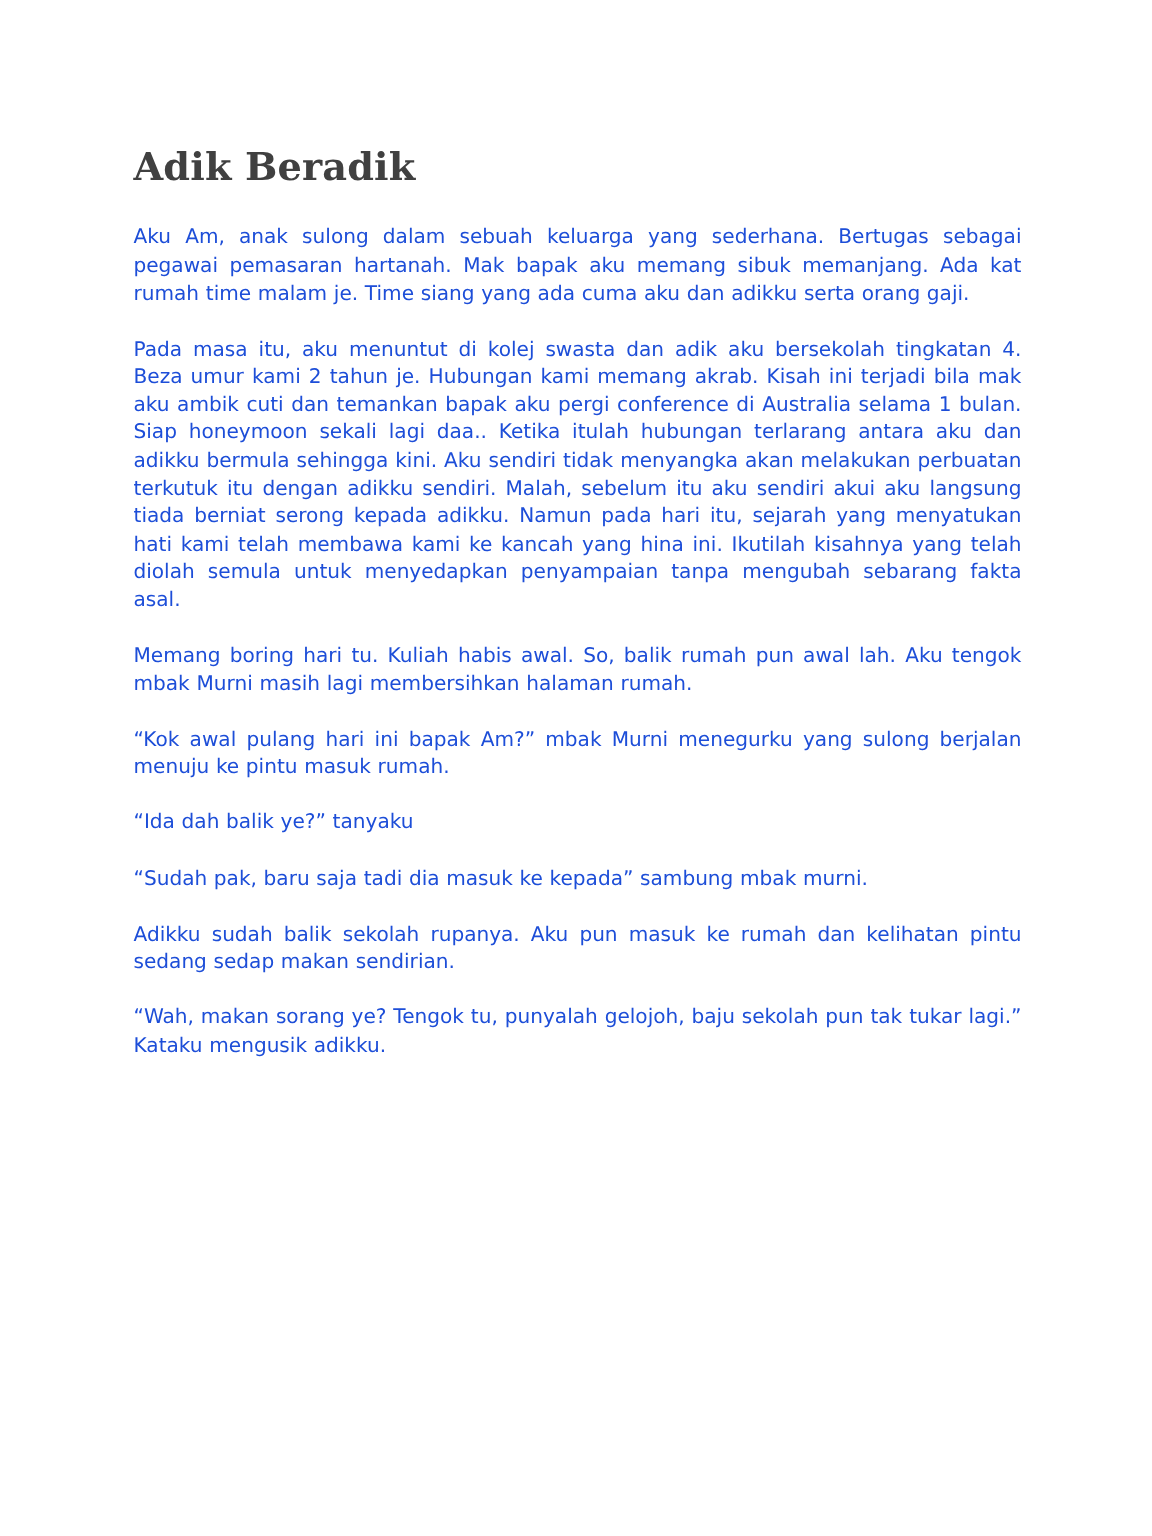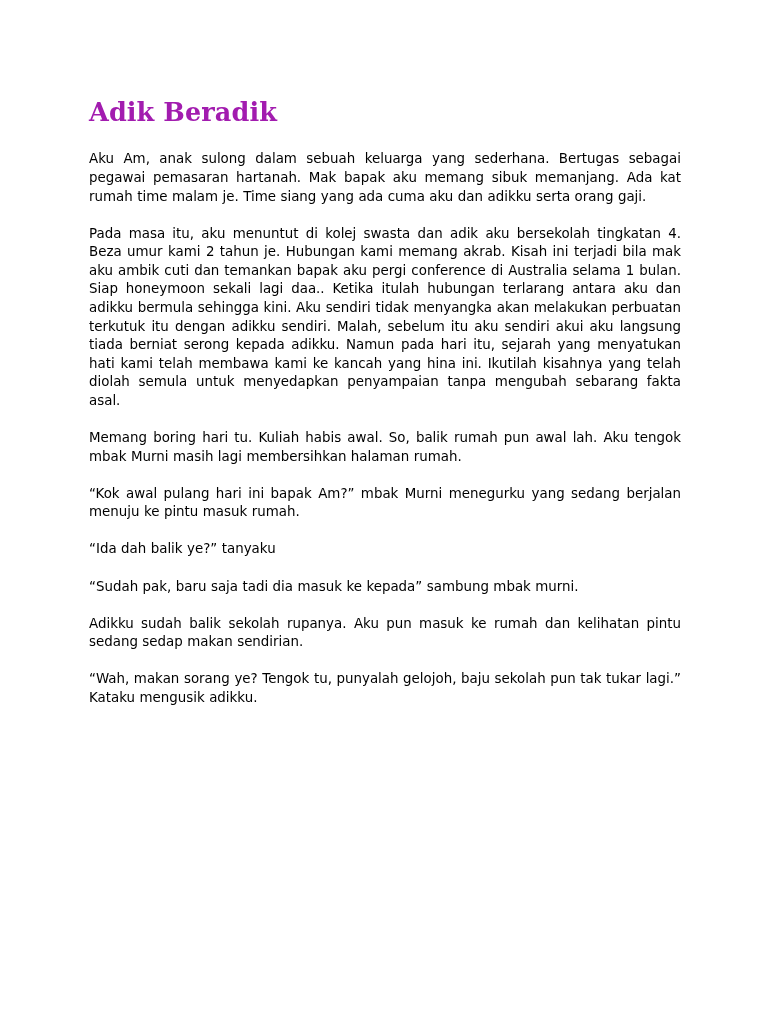--- a/index.html
+++ b/index.html
@@ -28,47 +28,47 @@
     left: 89px;
     top: 98px;
     width: 592px;
   }
   .doc-title {
     font-family: "DejaVu Serif", serif;
     font-weight: bold;
     font-size: 25.5px;
     line-height: 1.15;
     letter-spacing: 0.1px;
-    color: #a21caf;
+    color: #404040;
     margin: 0 0 23px 0;
     text-align: left;
   }
   .para {
     font-size: 13.4px;
     line-height: 18.6px;
     text-align: justify;
     text-justify: inter-word;
     margin: 0 0 18.5px 0;
-    color: #000000;
+    color: #1d4ed8;
     word-spacing: 0.2px;
   }
   .para:last-child {
     margin-bottom: 16px;
   }
 </style>
 </head>
 <body>
 
 <div class="page">
   <div class="content">
     <h1 class="doc-title">Adik Beradik</h1>
     <div id="paragraph-container">
         <p class="para">Aku Am, anak sulong dalam sebuah keluarga yang sederhana. Bertugas sebagai pegawai pemasaran hartanah. Mak bapak aku memang sibuk memanjang. Ada kat rumah time malam je. Time siang yang ada cuma aku dan adikku serta orang gaji.</p>
         <p class="para">Pada masa itu, aku menuntut di kolej swasta dan adik aku bersekolah tingkatan 4. Beza umur kami 2 tahun je. Hubungan kami memang akrab. Kisah ini terjadi bila mak aku ambik cuti dan temankan bapak aku pergi conference di Australia selama 1 bulan. Siap honeymoon sekali lagi daa.. Ketika itulah hubungan terlarang antara aku dan adikku bermula sehingga kini. Aku sendiri tidak menyangka akan melakukan perbuatan terkutuk itu dengan adikku sendiri. Malah, sebelum itu aku sendiri akui aku langsung tiada berniat serong kepada adikku. Namun pada hari itu, sejarah yang menyatukan hati kami telah membawa kami ke kancah yang hina ini. Ikutilah kisahnya yang telah diolah semula untuk menyedapkan penyampaian tanpa mengubah sebarang fakta asal.</p>
         <p class="para">Memang boring hari tu. Kuliah habis awal. So, balik rumah pun awal lah. Aku tengok mbak Murni masih lagi membersihkan halaman rumah.</p>
-        <p class="para">“Kok awal pulang hari ini bapak Am?” mbak Murni menegurku yang sedang berjalan menuju ke pintu masuk rumah.</p>
+        <p class="para">“Kok awal pulang hari ini bapak Am?” mbak Murni menegurku yang sulong berjalan menuju ke pintu masuk rumah.</p>
         <p class="para">“Ida dah balik ye?” tanyaku</p>
         <p class="para">“Sudah pak, baru saja tadi dia masuk ke kepada” sambung mbak murni.</p>
         <p class="para">Adikku sudah balik sekolah rupanya. Aku pun masuk ke rumah dan kelihatan pintu sedang sedap makan sendirian.</p>
         <p class="para">“Wah, makan sorang ye? Tengok tu, punyalah gelojoh, baju sekolah pun tak tukar lagi.” Kataku mengusik adikku.</p>
       </div>
   </div>
 </div>
 
 </body></html>

